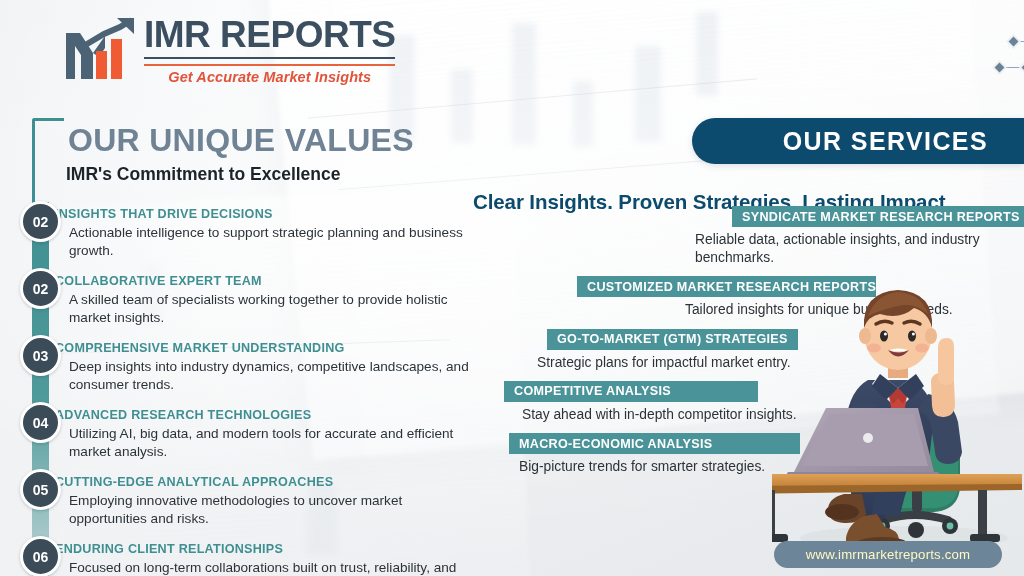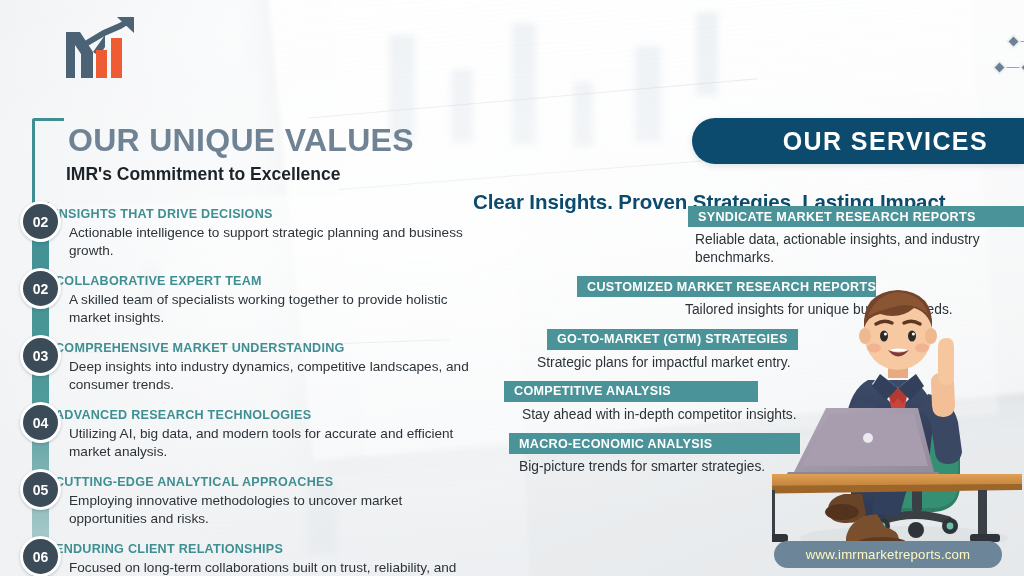--- a/index.html
+++ b/index.html
@@ -129,21 +129,21 @@
     padding:0 10px; margin-left:auto;
   }
   .svc-bar span{
     color:#ffffff; font-size:12.6px; font-weight:700; letter-spacing:.3px;
     text-transform:uppercase; white-space:nowrap; font-family:"Liberation Sans",sans-serif;
   }
   .svc-desc{
     margin-top:4px; font-size:13.8px; line-height:1.32; color:#2c3338;
     font-family:"Liberation Sans",sans-serif;
   }
-  .svc.a .svc-bar{ width:336px; }       .svc.a .svc-desc{ padding-left:200px; }
+  .svc.a .svc-bar{ width:292px; }       .svc.a .svc-desc{ padding-left:200px; }
   .svc.b .svc-bar{ width:299px; margin-left:82px; } .svc.b .svc-desc{ padding-left:190px; }
   .svc.c .svc-bar{ width:251px; margin-left:52px; } .svc.c .svc-desc{ padding-left:42px; }
   .svc.d .svc-bar{ width:254px; margin-left:9px; }  .svc.d .svc-desc{ padding-left:27px; }
   .svc.e .svc-bar{ width:291px; margin-left:14px; } .svc.e .svc-desc{ padding-left:24px; }
 
   
   .illus{ position:absolute; left:772px; top:276px; width:252px; height:282px; }
 
   .url-pill{
     position:absolute; right:22px; bottom:8px; width:228px; height:27px;
@@ -185,20 +185,26 @@
         <path d="M6 62 L6 16 L20 16 L33 36 L33 62 L21 62 L21 38 L15 29 L15 62 Z" fill="#4c6275"></path>
         <path d="M33 36 L45 19 L45 31 L39 40 Z" fill="#4c6275"></path>
 
         <rect x="36" y="34" width="11" height="28" fill="#ef5b32"></rect>
         <rect x="51" y="22" width="11" height="40" fill="#ef5b32"></rect>
 
         <path d="M22 30 L44 17 L60 10 L70 4" stroke="#4c6275" stroke-width="6" fill="none" stroke-linecap="round"></path>
         <path d="M57 1 L74 1 L74 17 Z" fill="#4c6275"></path>
       </svg>
     </div>
+    <div class="logo-text">
+      <div class="logo-name">IMR REPORTS</div>
+      <div class="logo-rule blue"></div>
+      <div class="logo-rule"></div>
+      <div class="logo-tag">Get Accurate Market Insights</div>
+    </div>
   </div>
 
   <div class="diamonds">
     <div class="drow">
       <div class="dline" style="left:6px;width:188px;"></div>
       <div class="dia" style="left:7px;"></div>
 
     </div>
     <div class="drow">
       <div class="dline" style="left:-8px;width:188px;"></div>

